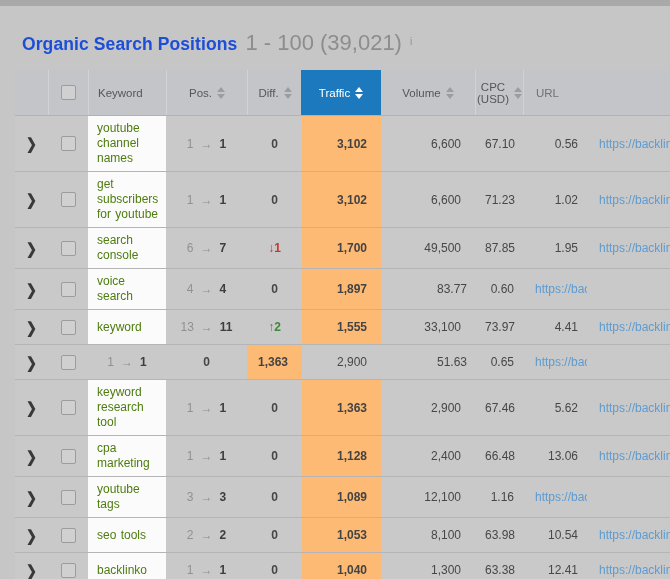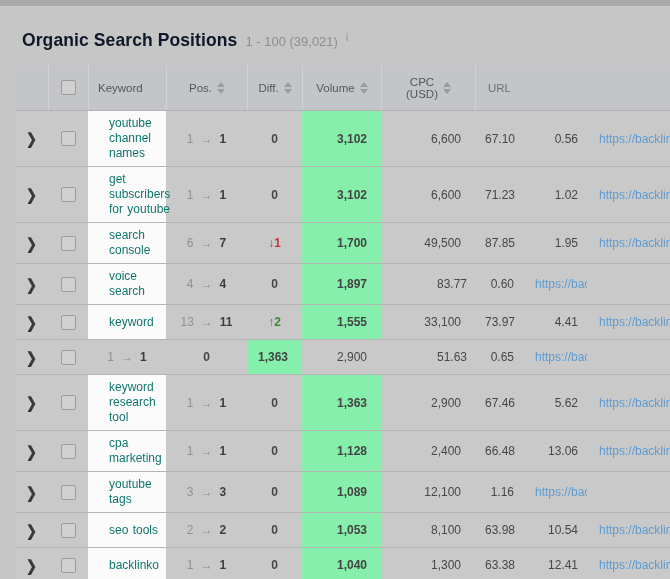--- a/index.html
+++ b/index.html
@@ -8,22 +8,22 @@
     background:#c6c6c6;
     font-family:"Liberation Sans", sans-serif;
     -webkit-font-smoothing:antialiased;
   }
   .top-strip{height:6px;background:#a9a9a9;}
   
   .title-row{
     padding:24px 0 14px 22px;
     display:flex;align-items:baseline;gap:8px;
   }
-  .page-title{font-size:17.5px;font-weight:bold;color:#0f172a;margin:0;letter-spacing:.1px;}
-  .title-count{font-size:13px;color:#8d8d8d;}
+  .page-title{font-size:17.5px;font-weight:bold;color:#1d4ed8;margin:0;letter-spacing:.1px;}
+  .title-count{font-size:22px;color:#8d8d8d;}
   .title-info{font-size:10px;color:#909090;vertical-align:super;cursor:default;position:relative;top:-5px;}
   
   .table-viewport{margin-left:15px;width:655px;overflow:hidden;}
   .ptable{width:722px;}
   .thead,.tr{
     display:grid;
     grid-template-columns:33px 40px 78px 81px 55px 79px 94px 48px 64px 150px;
   }
   .thead{
     height:45px;background:#c3c5c8;border-bottom:1px solid #b2b2b2;
@@ -52,30 +52,30 @@
   .c-expand{justify-content:center;}
   .chev{color:#38393b;font-size:13px;font-weight:bold;cursor:pointer;transform:scaleY(1.15);}
   .c-check{justify-content:center;}
   .checkbox{
     width:13px;height:13px;border:1px solid #9c9c9c;border-radius:2px;
     background:#d0d0d0;cursor:pointer;display:inline-block;
   }
   .c-keyword{
     background:#fbfbfb;padding:5px 2px 5px 9px;align-items:center;
   }
-  .kw{color:#0f766e;line-height:15px;font-size:12px;text-decoration:none;cursor:pointer;word-spacing:1px;margin-left:12px;}
+  .kw{color:#4d7c0f;line-height:15px;font-size:12px;text-decoration:none;cursor:pointer;word-spacing:1px;}
   .c-pos{justify-content:center;gap:7px;}
   .pos-from{color:#919191;}
   .pos-arrow{color:#8f8f8f;font-size:12px;}
   .pos-to{color:#3d3d3d;font-weight:bold;font-weight:600;}
   .c-diff{justify-content:center;font-weight:600;}
   .diff-none{color:#464646;}
   .diff-up{color:#3c8a38;}
   .diff-down{color:#c03a33;}
-  .c-traffic{background:#86efac;justify-content:flex-end;padding-right:14px;font-weight:600;color:#434343;}
+  .c-traffic{background:#fdba74;justify-content:flex-end;padding-right:14px;font-weight:600;color:#434343;}
   .c-volume{justify-content:flex-end;padding-right:14px;}
   .c-kd{justify-content:flex-end;padding-right:8px;}
   .c-cpc{justify-content:flex-end;padding-right:9px;}
   .c-url{justify-content:flex-start;padding-left:12px;overflow:hidden;}
   .url{color:#5e9bd0;font-size:12px;text-decoration:none;cursor:pointer;white-space:nowrap;}
 </style>
 </head>
 <body>
 
 <div class="top-strip"></div>
@@ -104,20 +104,27 @@
             <i class="s-dn"></i>
           </span>
       </div>
       <div class="th">
         <span>Diff.</span>
         <span class="sort">
             <i class="s-up"></i>
             <i class="s-dn"></i>
           </span>
       </div>
+      <div class="th th-traffic">
+        <span>Traffic</span>
+        <span class="sort">
+            <i class="s-up"></i>
+            <i class="s-dn"></i>
+          </span>
+      </div>
       <div class="th">
         <span>Volume</span>
         <span class="sort">
             <i class="s-up"></i>
             <i class="s-dn"></i>
           </span>
       </div>
       <div class="th">
         <span>
           <span style="display:block">CPC</span>

